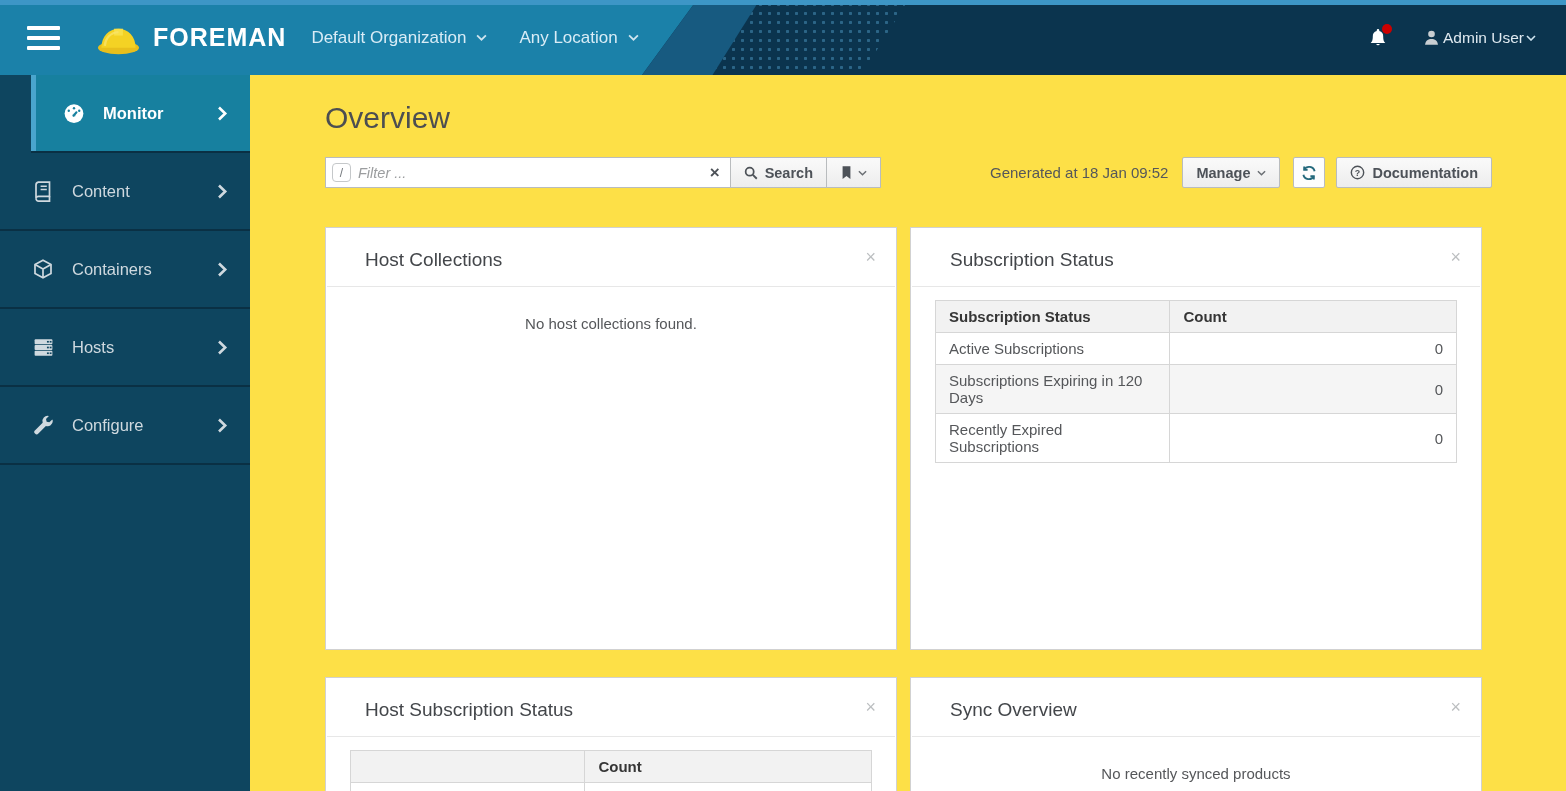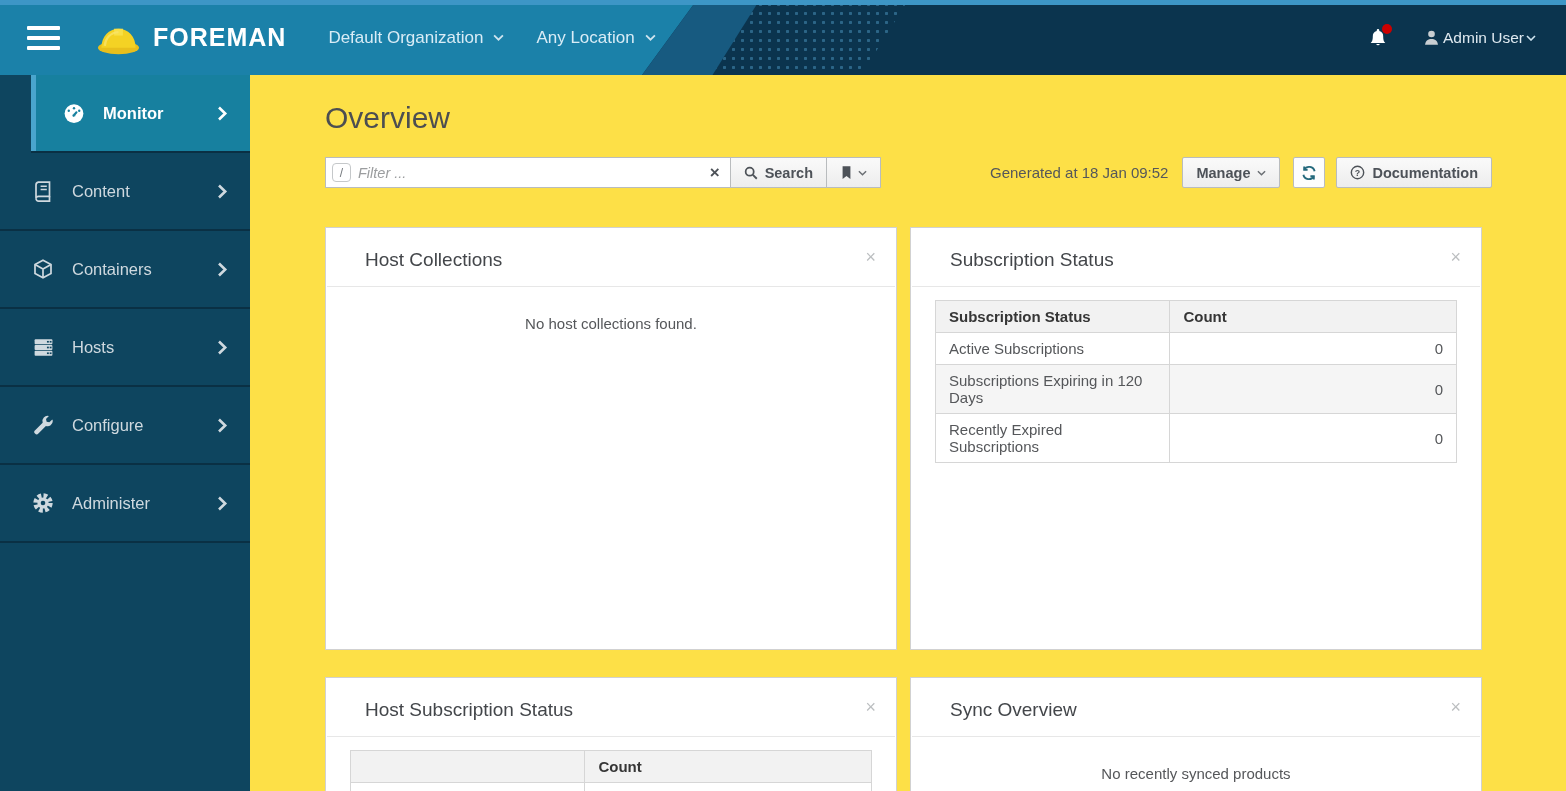--- a/index.html
+++ b/index.html
@@ -10,21 +10,21 @@
   .navbar { position:absolute; top:0; left:0; width:1566px; height:75px; background:#0b344e; overflow:hidden; }
   .nav-teal  { position:absolute; inset:0; background:#1b81a9; clip-path:polygon(0 0,44.5% 0,41% 100%,0 100%); }
   .nav-band  { position:absolute; inset:0; background:#175a80; clip-path:polygon(44.5% 0,48.5% 0,45.5% 100%,41% 100%); }
   .nav-dots  { position:absolute; inset:0; background-image:radial-gradient(rgba(90,170,215,.42) 1.4px, transparent 1.5px); background-size:9px 9px; clip-path:polygon(48.5% 0,58% 0,55% 100%,45.5% 100%); }
   .nav-strip { position:absolute; top:0; left:0; width:100%; height:5px; background:#3d96c6; }
   .nav-inner { position:relative; height:100%; display:flex; align-items:center; }
   .hamburger { margin-left:27px; width:33px; display:flex; flex-direction:column; gap:6px; cursor:pointer; }
   .hamburger span { display:block; height:4px; background:#fff; border-radius:1px; }
   .brand { display:flex; align-items:center; margin-left:36px; }
   .brand-name { color:#fff; font-size:25px; font-weight:700; letter-spacing:1px; margin-left:12px; }
-  .nav-menu { display:flex; align-items:center; gap:10px; margin-left:42px; color:#d9ecf6; font-size:17px; cursor:pointer; }
+  .nav-menu { display:flex; align-items:center; gap:10px; margin-left:25px; color:#d9ecf6; font-size:17px; cursor:pointer; }
   .nav-menu + .nav-menu { margin-left:32px; }
   .caret { color:#cfe4ef; }
   .nav-right { margin-left:auto; display:flex; align-items:center; margin-right:30px; }
   .bell-wrap { position:relative; cursor:pointer; margin-right:34px; }
   .bell-dot { position:absolute; top:-3px; right:-4px; width:10px; height:10px; border-radius:50%; background:#c00; }
   .user-menu { display:flex; align-items:center; gap:2px; color:#dfe9f0; font-size:15.5px; cursor:pointer; }
 
   
   .sidebar { position:absolute; top:75px; left:0; width:250px; bottom:0; background:#0e455f; }
   .side-item { position:relative; height:78px; border-bottom:2px solid #0a3044; display:flex; align-items:center; color:#cfd9df; cursor:pointer; }
@@ -232,35 +232,20 @@
     </span>
     <span class="s-label">Configure</span>
     <span class="s-chevron">
       <svg class="icon-svg" width="12" height="17" viewBox="0 0 12 16">
           <path d="M3 2l6.2 6L3 14" fill="none" stroke="currentColor" stroke-width="2.6"></path>
         </svg>
     </span>
   </div>
 
 
-  <div class="side-item">
-    <span class="s-icon">
-      <svg class="icon-svg" width="22" height="22" viewBox="0 0 22 22">
-        <circle cx="11" cy="11" r="7.2" fill="none" stroke="currentColor" stroke-width="5" stroke-dasharray="3.6 2.1"></circle>
-        <circle cx="11" cy="11" r="5.6" fill="currentColor"></circle>
-        <circle cx="11" cy="11" r="2.3" fill="#0e455f"></circle>
-      </svg>
-    </span>
-    <span class="s-label">Administer</span>
-    <span class="s-chevron">
-      <svg class="icon-svg" width="12" height="17" viewBox="0 0 12 16">
-          <path d="M3 2l6.2 6L3 14" fill="none" stroke="currentColor" stroke-width="2.6"></path>
-        </svg>
-    </span>
-  </div>
 </nav>
 
 <main class="main">
   <h1 class="page-title">Overview</h1>
 
   <div class="toolbar">
     <div class="search-group">
       <div class="filter-box">
         <span class="slash-badge">/</span>
         <input class="filter-input" type="text" placeholder="Filter ..." style="">

